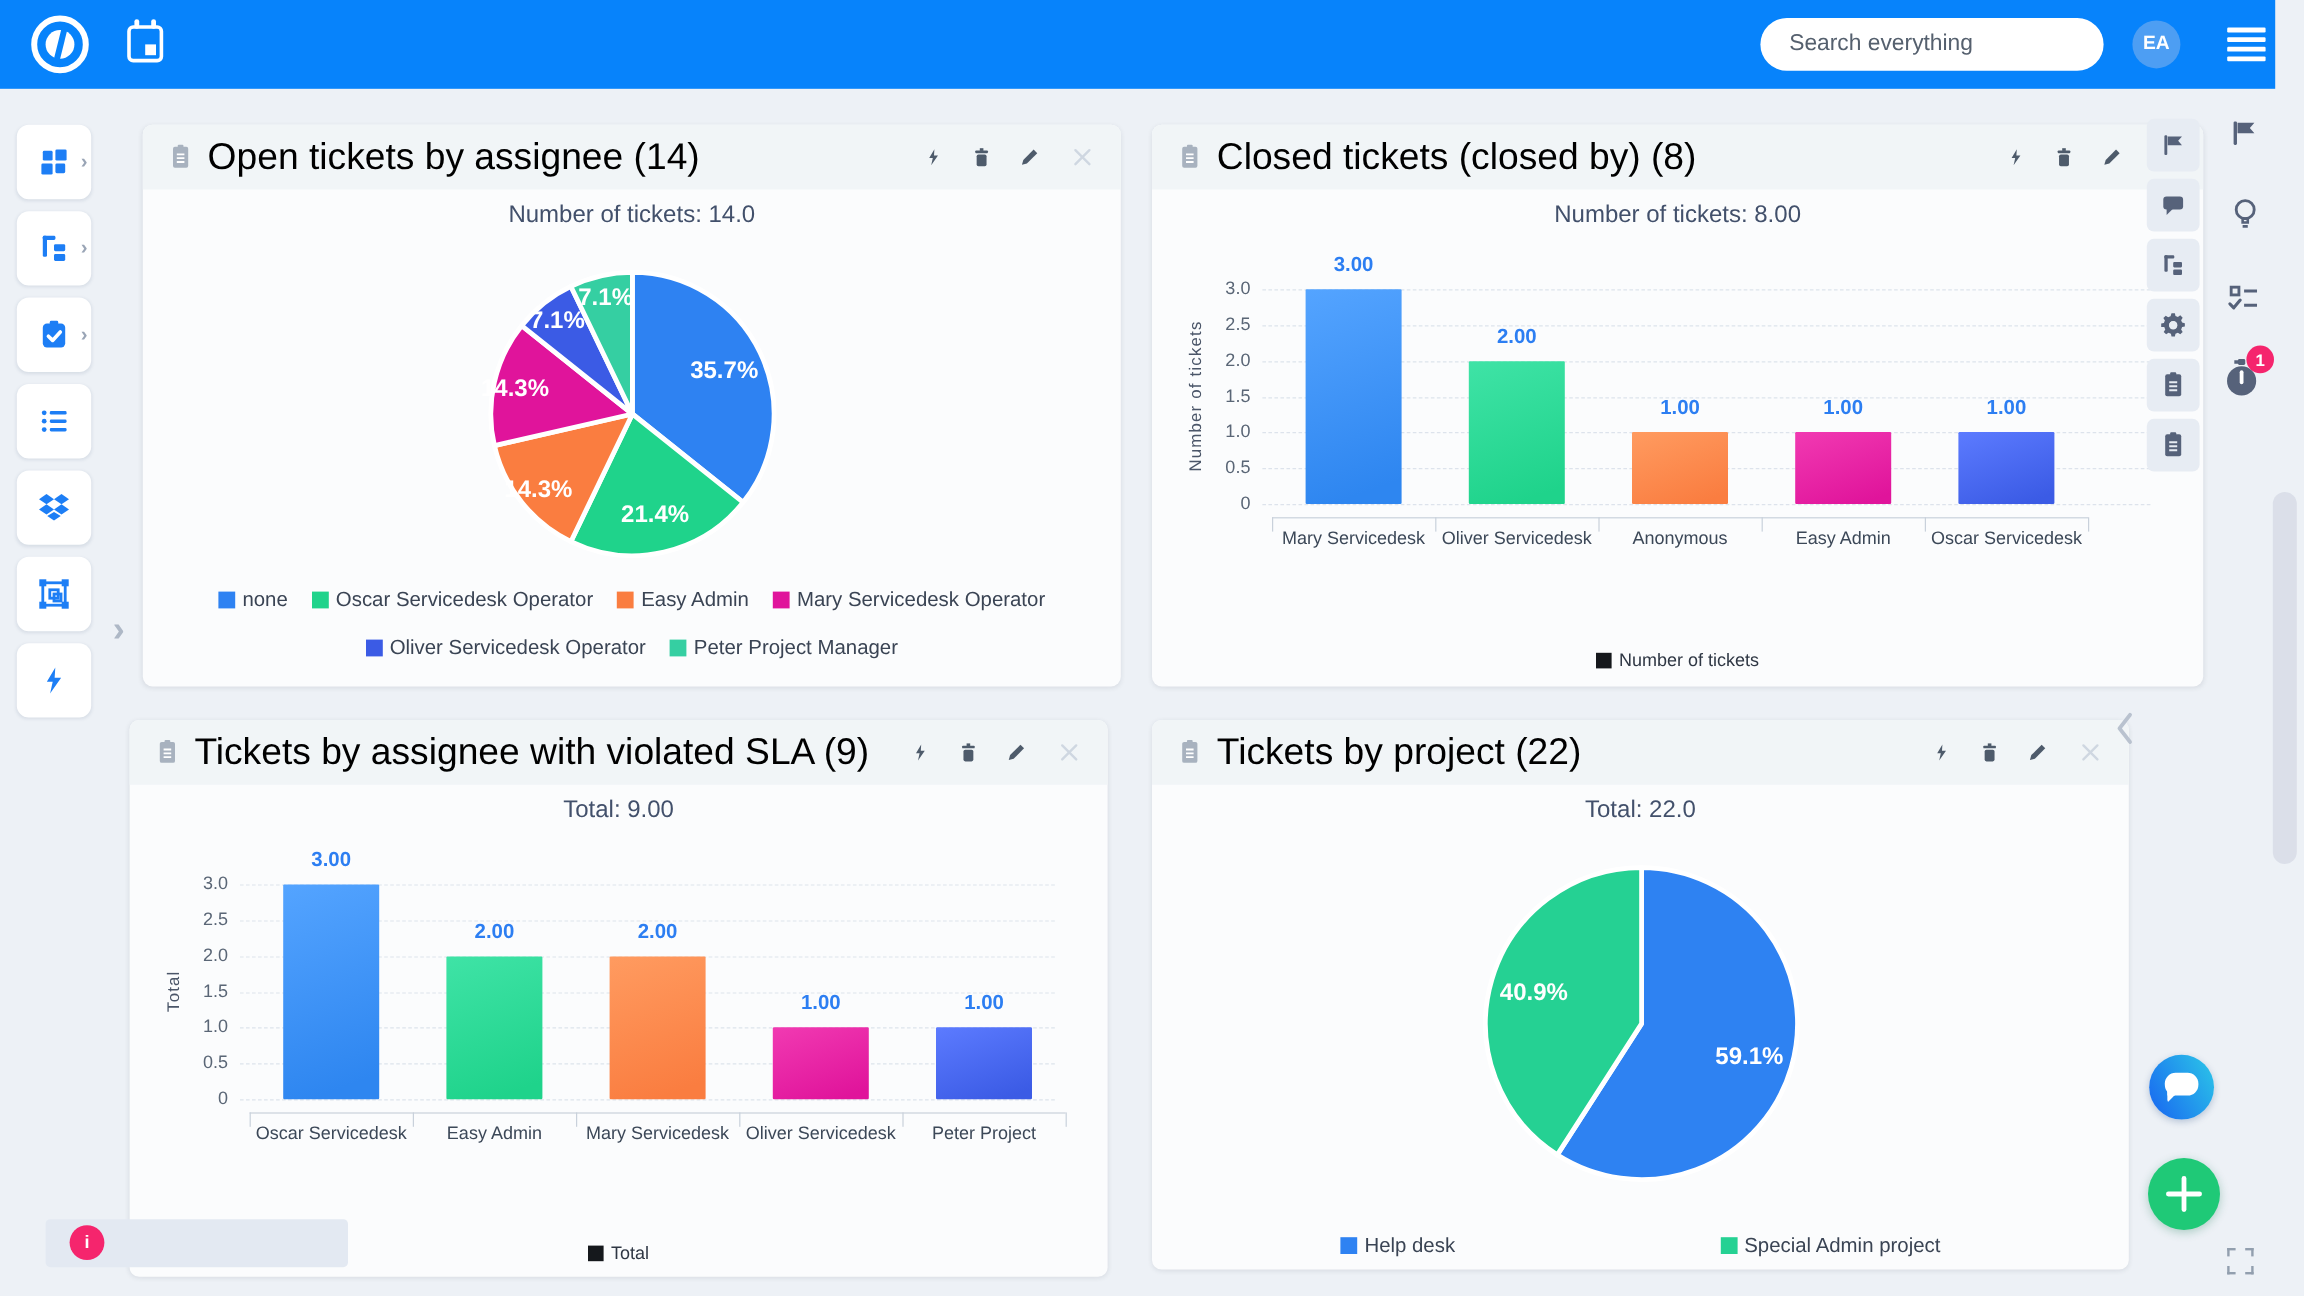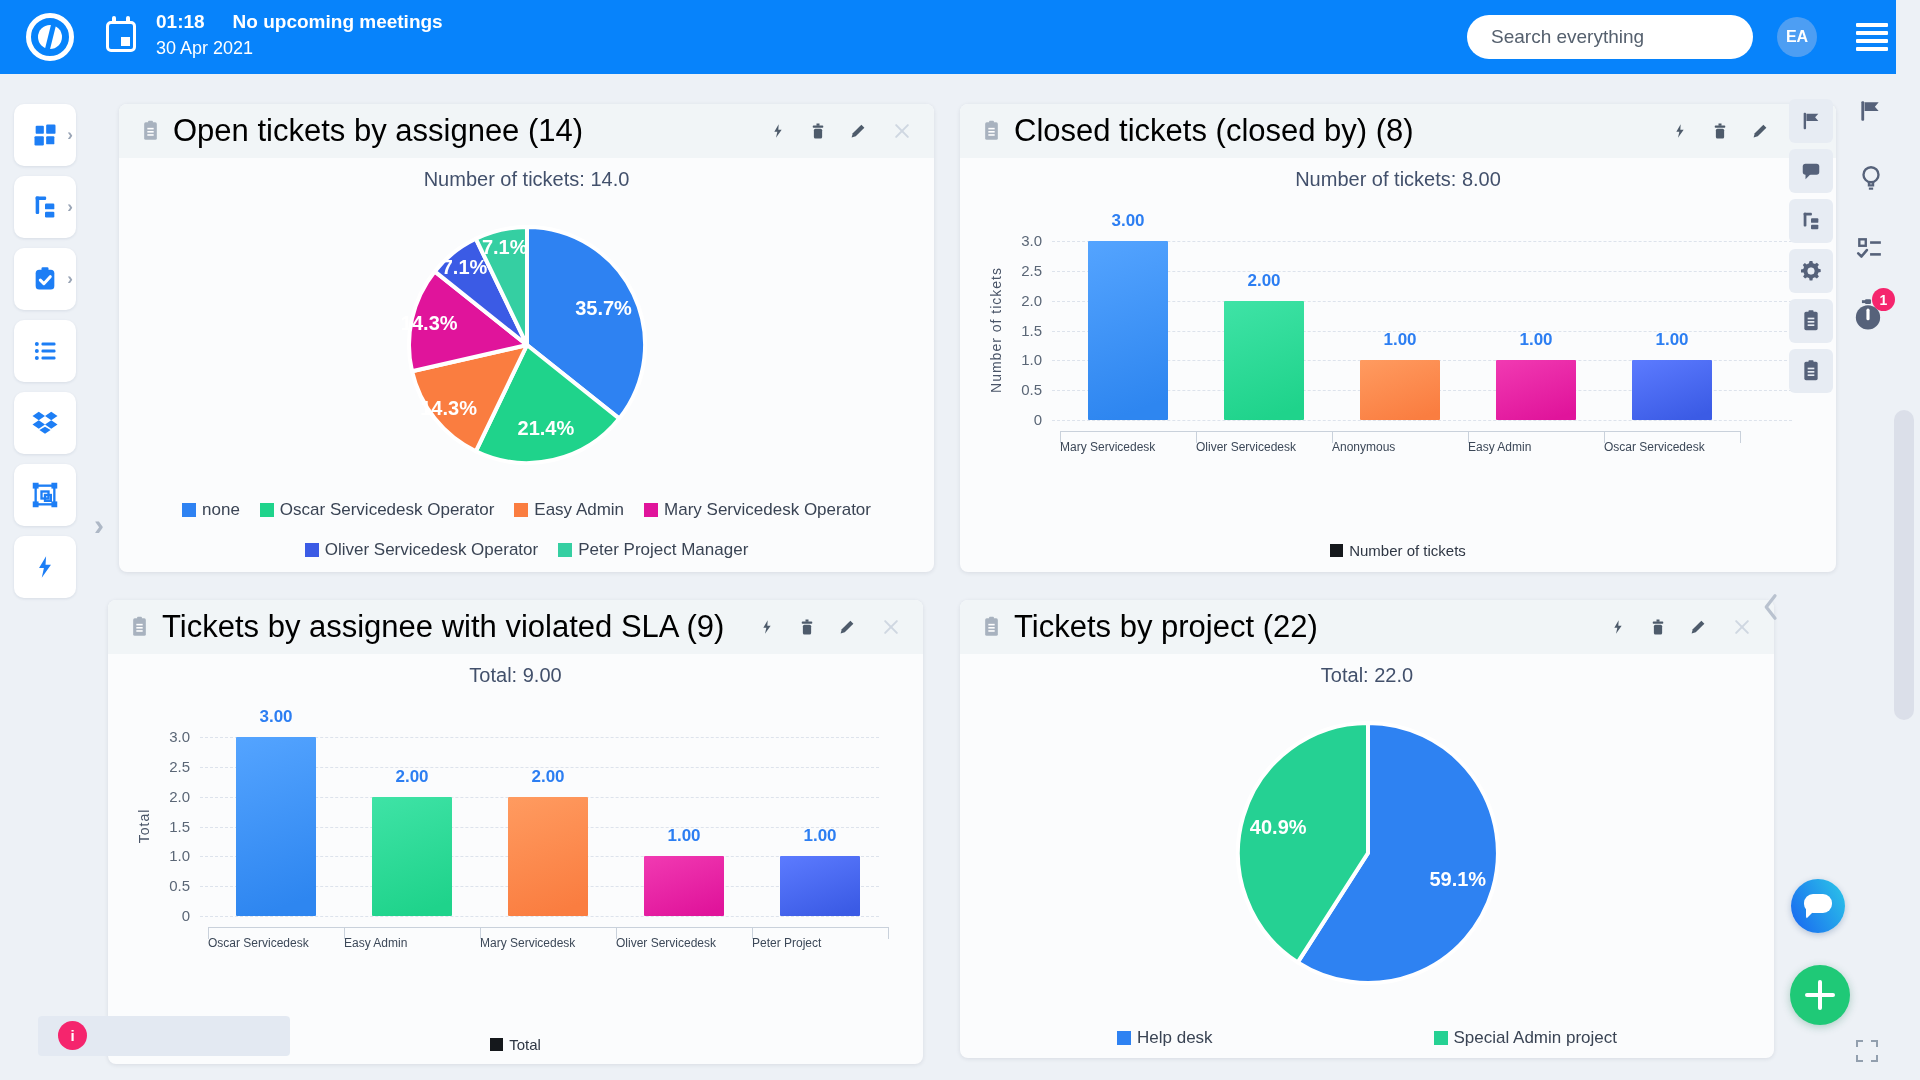--- a/index.html
+++ b/index.html
@@ -39,21 +39,21 @@
   .chart-title { position:absolute; top:64px; left:0; right:0; text-align:center; font-size:20px; color:#42506b; }
   .chart { position:absolute; inset:0; }
 
   
   .gridline { position:absolute; left:92px; right:44px; border-top:1px dashed #dde3ec; }
   .ticklab { position:absolute; left:36px; width:46px; text-align:right; font-size:15px; color:#5a6676; }
   .axisline { position:absolute; left:100px; width:680px; top:327px; height:1px; background:#c9d1db; }
   .axtick { position:absolute; width:1px; height:12px; background:#c9d1db; top:327px; }
   .bar { position:absolute; border-radius:1px; }
   .vlab { position:absolute; text-align:center; font-size:17px; font-weight:bold; color:#2c7ef2; }
-  .cat { position:absolute; top:336px; text-align:left; font-size:12px; color:#3c4858; }
+  .cat { position:absolute; top:336px; text-align:center; font-size:15px; color:#3c4858; }
   .ylab { position:absolute; left:36px; top:226px; transform:translate(-50%,-50%) rotate(-90deg); font-size:14px; color:#4a5568; letter-spacing:1px; white-space:nowrap; }
 
   
   .legend { position:absolute; left:50%; transform:translateX(-50%); display:flex; flex-wrap:wrap; justify-content:center; column-gap:18px; row-gap:10px; }
   .lg-item { display:flex; align-items:center; gap:6px; font-size:17px; color:#3a4454; white-space:nowrap; cursor:pointer; }
   .lg-item i { width:14px; height:14px; display:inline-block; }
   .legend.bar-legend .lg-item { font-size:15px; color:#2f3744; }
   .legend.bar-legend .lg-item i { width:13px; height:13px; }
 
   
@@ -83,26 +83,20 @@
 <body>
 
 <div class="topbar">
   <div class="logo">
     <span class="core"></span>
     <span class="slit"></span>
   </div>
   <div class="cal">
       <span class="dot"></span>
     </div>
-  <div class="tb-text">
-    <div class="tb-row1">
-      <span>01:18</span><span class="gap"></span><span>No upcoming meetings</span>
-    </div>
-    <div class="tb-row2">30 Apr 2021</div>
-  </div>
   <input class="search" type="text" placeholder="Search everything" style="">
   <div class="avatar">EA</div>
   <div class="hamburger">
       <i></i>
       <i></i>
       <i></i>
       <i></i>
     </div>
 </div>
 
@@ -231,21 +225,21 @@
         <path d="M408,241 L293.0,267.3 A118,118 0 0 1 315.7,167.4 Z" fill="#e0149b" stroke="#fff" stroke-width="4" stroke-linejoin="round"></path>
         <path d="M408,241 L315.7,167.4 A118,118 0 0 1 356.8,134.7 Z" fill="#3b5be5" stroke="#fff" stroke-width="4" stroke-linejoin="round"></path>
         <path d="M408,241 L356.8,134.7 A118,118 0 0 1 408.0,123.0 Z" fill="#35cfa2" stroke="#fff" stroke-width="4" stroke-linejoin="round"></path>
         <text x="484.5" y="204.1" dy="7" text-anchor="middle" fill="#fff" font-size="20" font-weight="bold" font-family="Liberation Sans, sans-serif">35.7%</text>
         <text x="426.9" y="323.8" dy="7" text-anchor="middle" fill="#fff" font-size="20" font-weight="bold" font-family="Liberation Sans, sans-serif">21.4%</text>
         <text x="329.6" y="303.5" dy="7" text-anchor="middle" fill="#fff" font-size="20" font-weight="bold" font-family="Liberation Sans, sans-serif">14.3%</text>
         <text x="310.2" y="218.7" dy="7" text-anchor="middle" fill="#fff" font-size="20" font-weight="bold" font-family="Liberation Sans, sans-serif">14.3%</text>
         <text x="345.5" y="162.6" dy="7" text-anchor="middle" fill="#fff" font-size="20" font-weight="bold" font-family="Liberation Sans, sans-serif">7.1%</text>
         <text x="385.7" y="143.2" dy="7" text-anchor="middle" fill="#fff" font-size="20" font-weight="bold" font-family="Liberation Sans, sans-serif">7.1%</text>
       </svg></div>
-  <div class="legend" style="top:396px; width:700px;gap:20px;">
+  <div class="legend" style="top:386px; width:700px;gap:20px;">
       <span class="lg-item">
         <i style="background:#2e82f2"></i>
         <span>none</span>
       </span>
       <span class="lg-item">
         <i style="background:#1fd38b"></i>
         <span>Oscar Servicedesk Operator</span>
       </span>
       <span class="lg-item">
         <i style="background:#fa7d40"></i>

